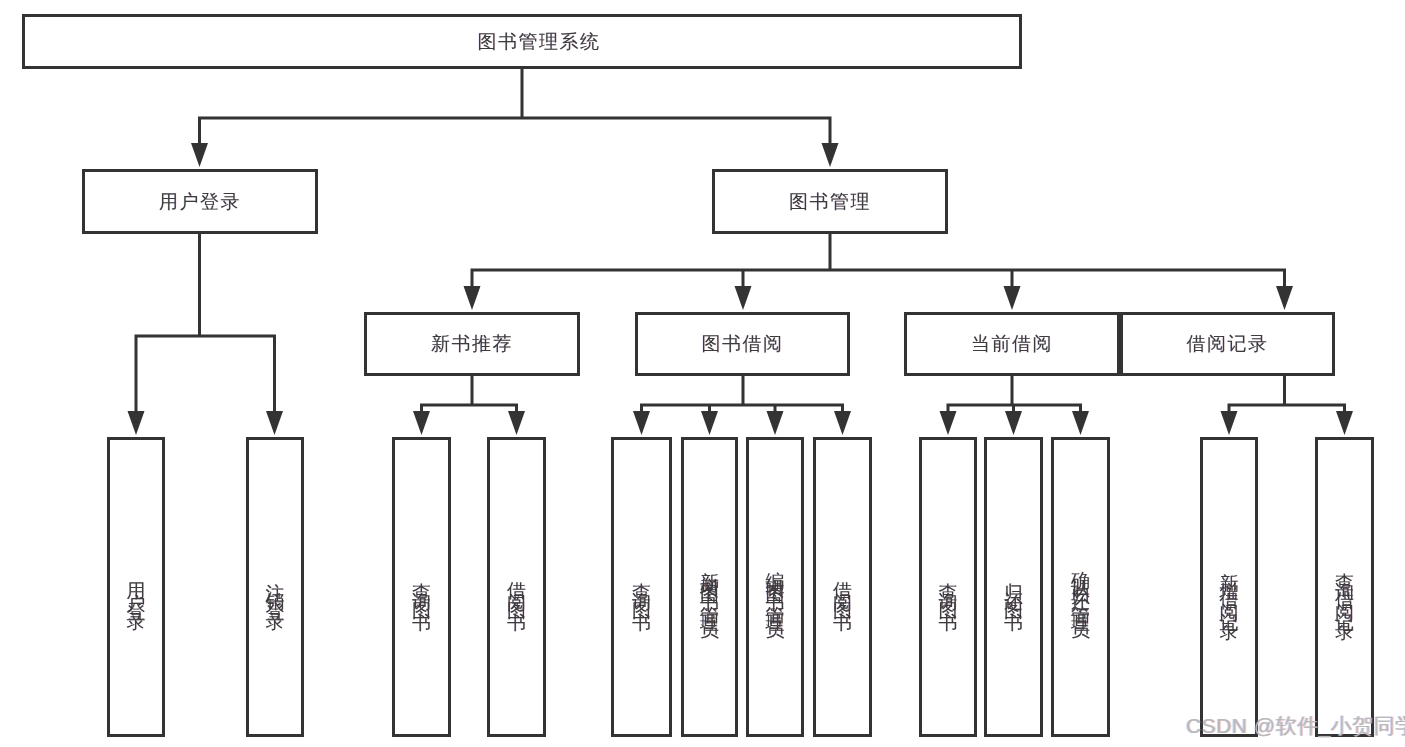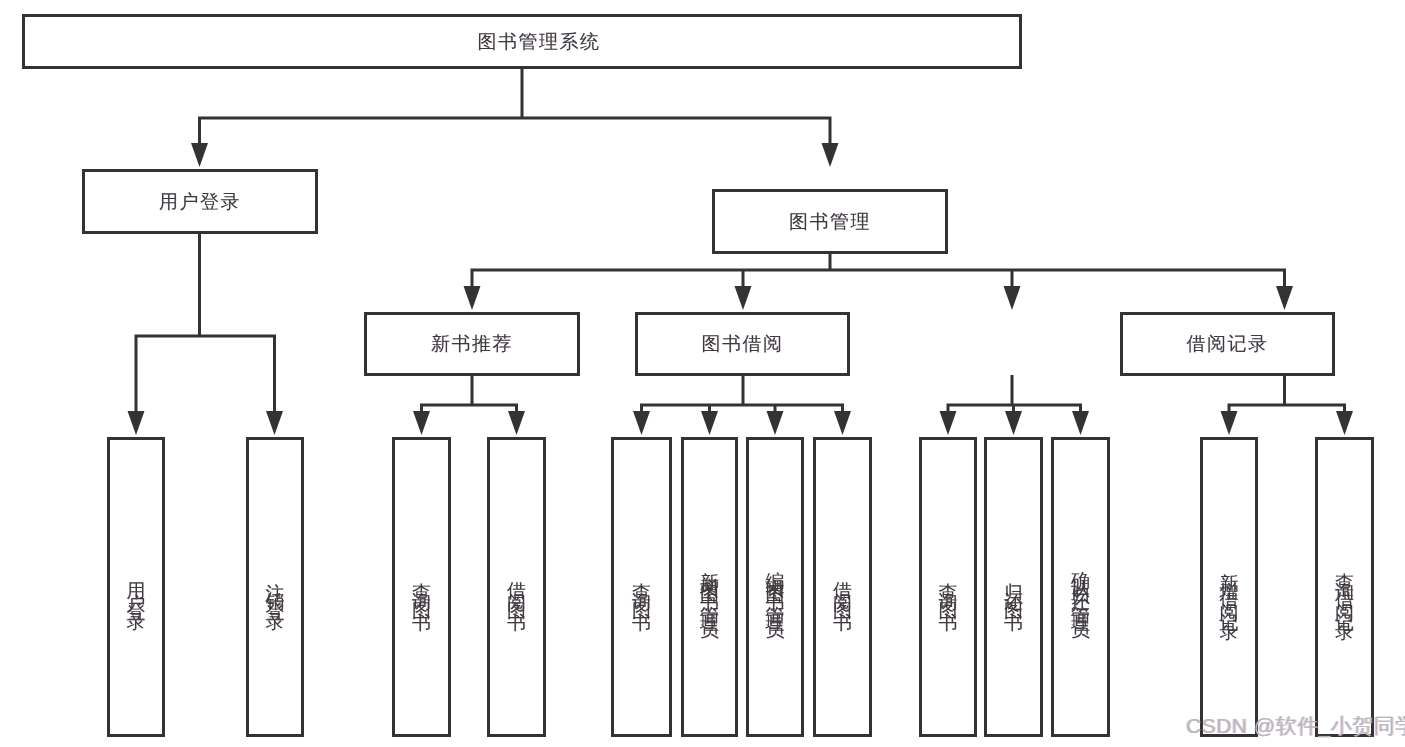--- a/index.html
+++ b/index.html
@@ -73,29 +73,32 @@
     <polygon class="arrow" points="1336,411 1353,411 1344.5,435"></polygon>
   </svg>
 
   <div class="hbox" style="left:22px;top:14px;width:1000px;height:55px;padding-left:34px;">
     <span>图书管理系统</span>
   </div>
 
   <div class="hbox" style="left:82px;top:169px;width:236px;height:65px;">
     <span>用户登录</span>
   </div>
-  <div class="hbox" style="left:712px;top:169px;width:236px;height:65px;margin-top:20px;">
+  <div class="hbox" style="left:712px;top:169px;width:236px;height:65px;">
     <span>图书管理</span>
   </div>
 
   <div class="hbox" style="left:364px;top:312px;width:216px;height:64px;">
     <span>新书推荐</span>
   </div>
   <div class="hbox" style="left:635px;top:312px;width:215px;height:64px;">
     <span>图书借阅</span>
+  </div>
+  <div class="hbox" style="left:904px;top:312px;width:216px;height:64px;">
+    <span>当前借阅</span>
   </div>
   <div class="hbox" style="left:1120px;top:312px;width:215px;height:64px;">
     <span>借阅记录</span>
   </div>
 
   <div class="vbox" style="left:107px;width:58px;">
     <span>用户登录</span>
   </div>
   <div class="vbox" style="left:246px;width:58px;">
     <span>注销登录</span>

